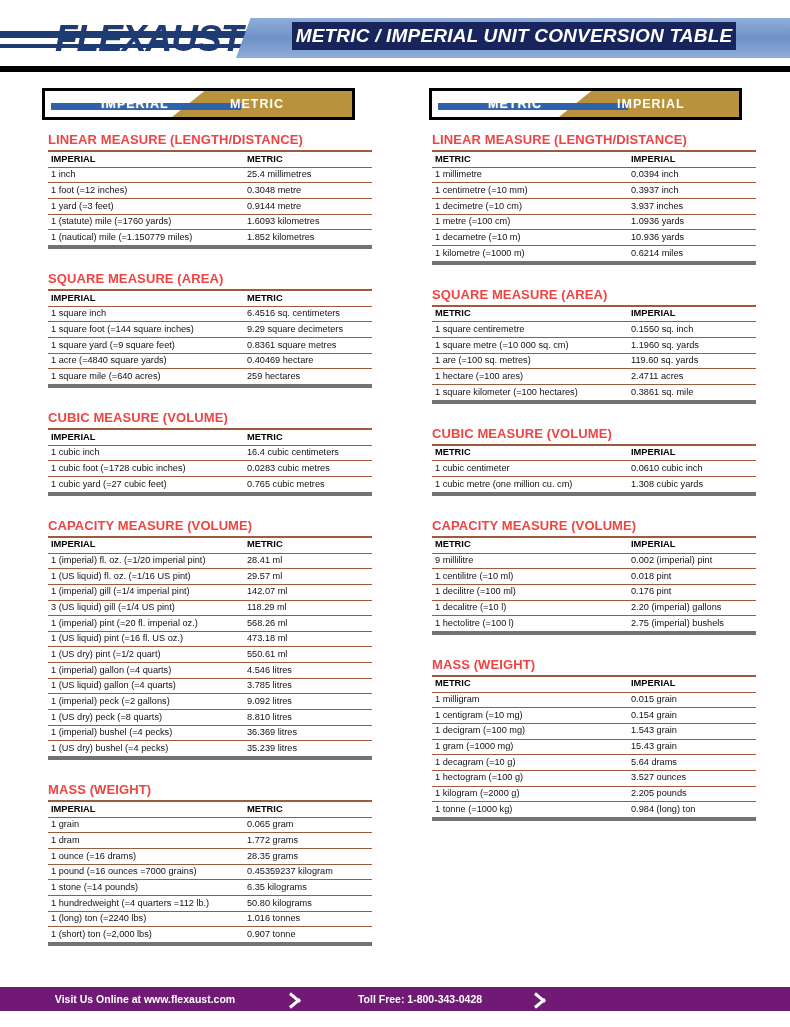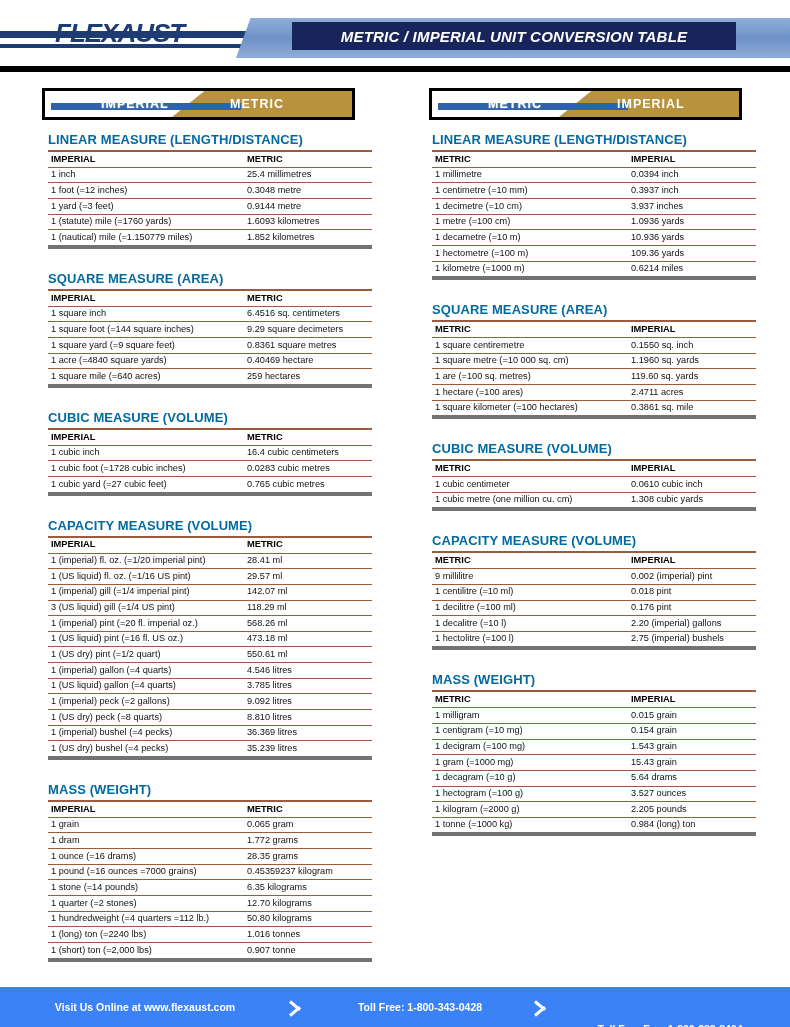--- a/index.html
+++ b/index.html
@@ -22,21 +22,21 @@
   .logo-bar-top {
     position: absolute; left: 0; top: 9px; width: 292px; height: 7px;
     background: #1f3b73;
   }
   .logo-bar-bot {
     position: absolute; left: 0; top: 22px; width: 268px; height: 4px;
     background: #1f3b73;
   }
   .logo-word {
     position: absolute; left: 55px; top: -4px;
-    font-size: 26px; font-weight: bold; font-style: italic;
+    font-size: 37px; font-weight: bold; font-style: italic;
     letter-spacing: -1px;
     color: #1f3b73;
     font-family: "Liberation Sans", sans-serif;
     white-space: nowrap;
   }
 
   .title-slab {
     position: absolute; left: 236px; top: 18px;
     width: 554px; height: 40px;
     background: linear-gradient(to bottom, #8fadd8 0%, #6e92c8 50%, #8fadd8 100%);
@@ -44,21 +44,21 @@
     transform-origin: bottom left;
   }
   .title-box {
     position: absolute; left: 292px; top: 22px;
     width: 444px; height: 28px;
     background: #17255c;
     display: flex; align-items: center; justify-content: center;
   }
   .title-text {
     color: #ffffff;
-    font-size: 15px;
+    font-size: 19px;
     font-weight: bold;
     font-style: italic;
     letter-spacing: 0.2px;
     white-space: nowrap;
   }
 
   .black-rule {
     position: absolute; left: 0; top: 66px;
     width: 790px; height: 6px; background: #000000;
   }
@@ -94,21 +94,21 @@
   .banner-label.a { left: 56px; text-shadow: 0 0 2px rgba(255,255,255,.5); }
   .banner-label.b { left: 185px; }
 
   
   .col { position: absolute; top: 132px; width: 330px; }
   .col.left  { left: 48px; }
   .col.right { left: 432px; }
 
   .section { margin-bottom: 22px; }
   .section-title {
-    color: #0369a1;
+    color: #ef4444;
     font-size: 13px;
     font-weight: bold;
     letter-spacing: 0.1px;
     margin: 0 0 3px 0;
     white-space: nowrap;
   }
   table.conv {
     width: 324px;
     border-collapse: collapse;
     font-size: 9.2px;
@@ -127,22 +127,22 @@
     font-weight: bold;
     color: #000000;
     border-top: 2px solid #9c5b3c;
   }
   table.conv td:first-child, table.conv th:first-child { width: 196px; }
   table.conv tr:last-child td { border-bottom: 4px solid #737373; }
 
   
   .footer {
     position: absolute; left: 0; top: 987px;
-    width: 790px; height: 40px;
-    background: #3b82f6;
+    width: 790px; height: 24px;
+    background: #701a75;
     display: flex; align-items: center;
   }
   .footer-item {
     color: #ffffff;
     font-size: 10.5px;
     font-weight: bold;
     white-space: nowrap;
     text-align: center;
   }
   .f1 { width: 290px; }
@@ -372,24 +372,20 @@
           </tr>
           <tr>
             <td>1 pound (=16 ounces =7000 grains)</td>
             <td>0.45359237 kilogram</td>
           </tr>
           <tr>
             <td>1 stone (=14 pounds)</td>
             <td>6.35 kilograms</td>
           </tr>
           <tr>
-            <td>1 quarter (=2 stones)</td>
-            <td>12.70 kilograms</td>
-          </tr>
-          <tr>
             <td>1 hundredweight (=4 quarters =112 lb.)</td>
             <td>50.80 kilograms</td>
           </tr>
           <tr>
             <td>1 (long) ton (=2240 lbs)</td>
             <td>1.016 tonnes</td>
           </tr>
           <tr>
             <td>1 (short) ton (=2,000 lbs)</td>
             <td>0.907 tonne</td>
@@ -421,24 +417,20 @@
             <td>1 decimetre (=10 cm)</td>
             <td>3.937 inches</td>
           </tr>
           <tr>
             <td>1 metre (=100 cm)</td>
             <td>1.0936 yards</td>
           </tr>
           <tr>
             <td>1 decametre (=10 m)</td>
             <td>10.936 yards</td>
-          </tr>
-          <tr>
-            <td>1 hectometre (=100 m)</td>
-            <td>109.36 yards</td>
           </tr>
           <tr>
             <td>1 kilometre (=1000 m)</td>
             <td>0.6214 miles</td>
           </tr>
         </tbody>
       </table>
     </div>
     <div class="section">
       <div class="section-title">SQUARE MEASURE (AREA)</div>

